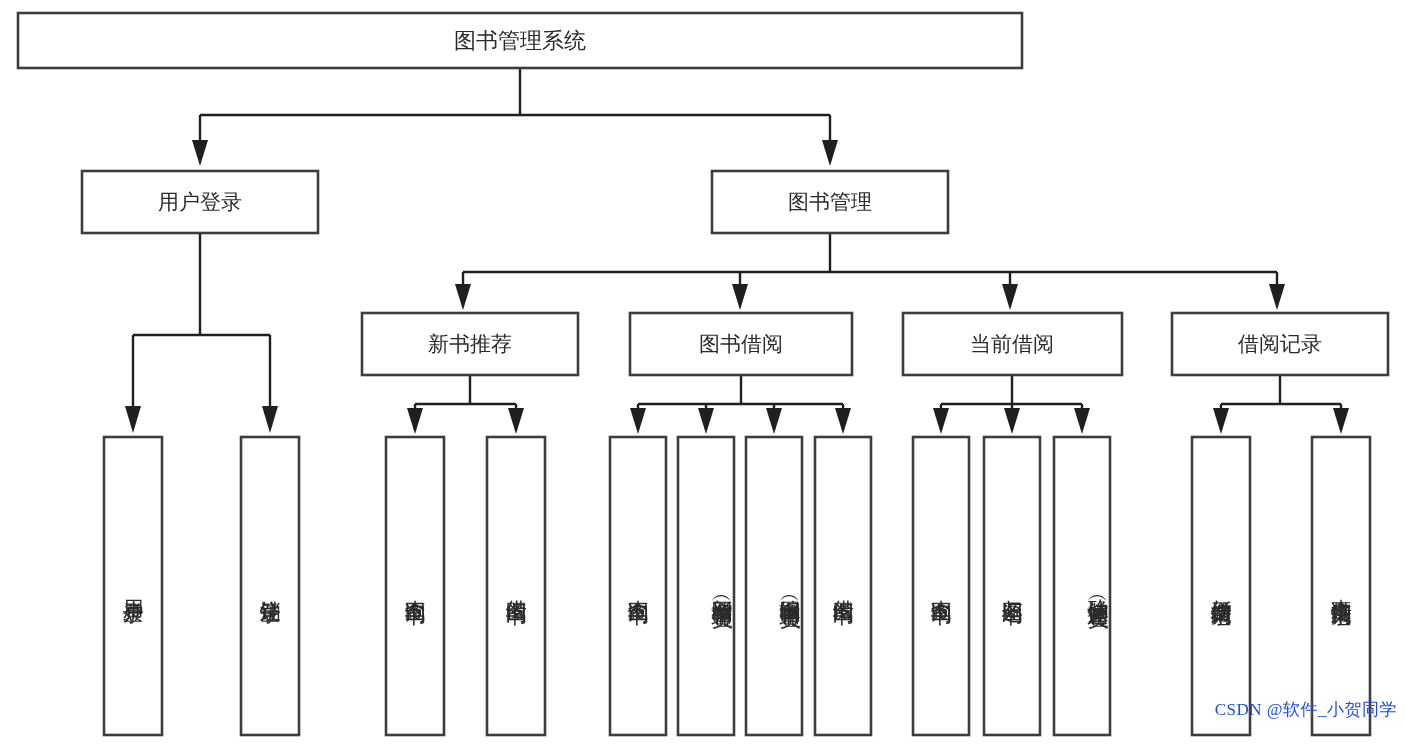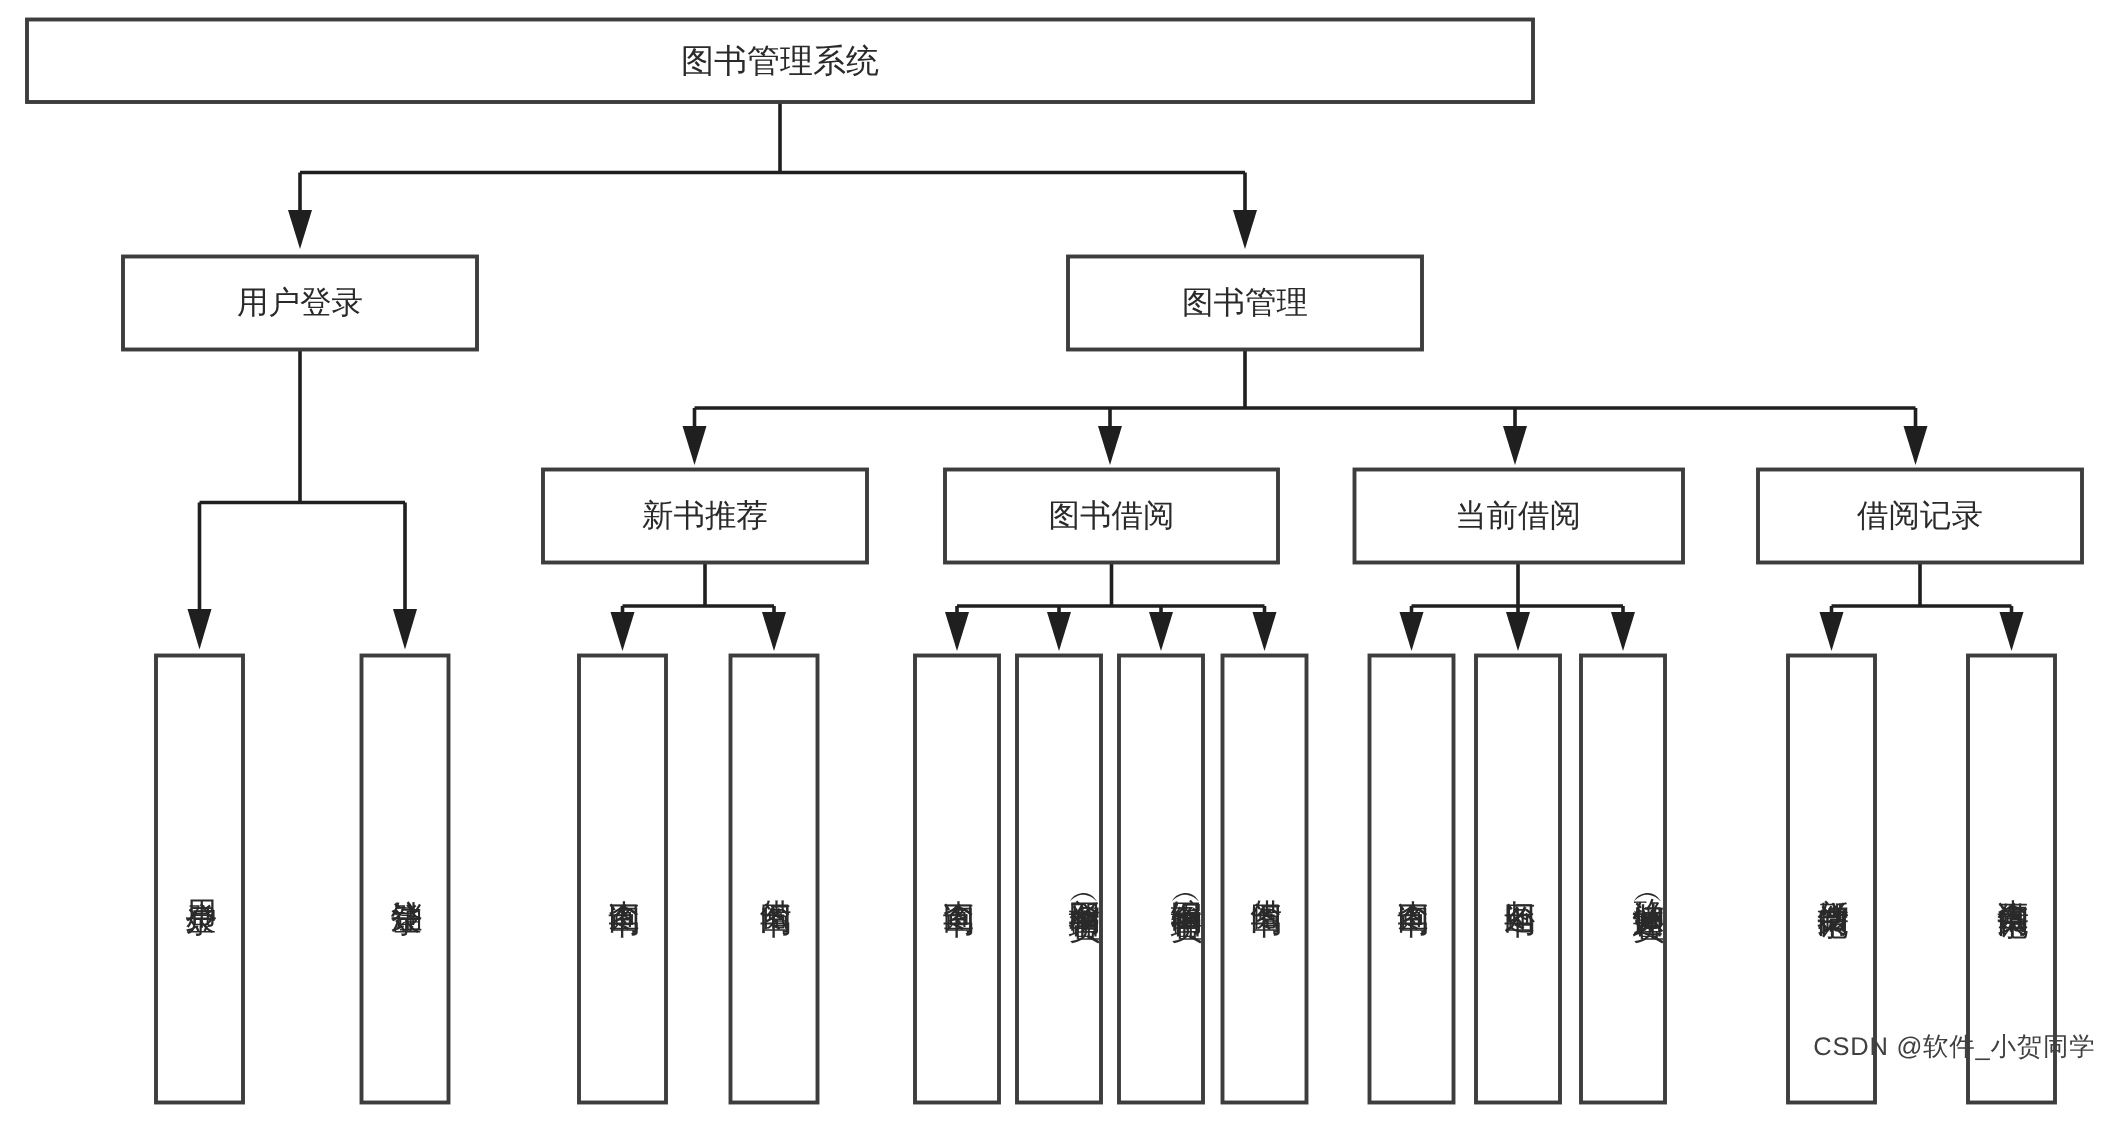--- a/index.html
+++ b/index.html
@@ -67,24 +67,24 @@
     font-size: 21px;
     line-height: 1.16;
     letter-spacing: 1.5px;
     color: #2a2a2a;
     white-space: nowrap;
     pointer-events: none;
   }
   .watermark {
     position: absolute;
     right: 8px;
-    bottom: 16px;
-    font-family: Liberation Sans, sans-serif;
+    bottom: 4px;
+    font-family: Liberation Serif, serif;
     font-size: 17px;
-    color: #404040;
+    color: #1d4ed8;
     letter-spacing: 0.5px;
     white-space: nowrap;
   }
 </style>
 </head>
 <body>
 
 <div id="diagram-root">
 
   <svg class="diagram-canvas" viewBox="0 0 1405 747" xmlns="http://www.w3.org/2000/svg">

